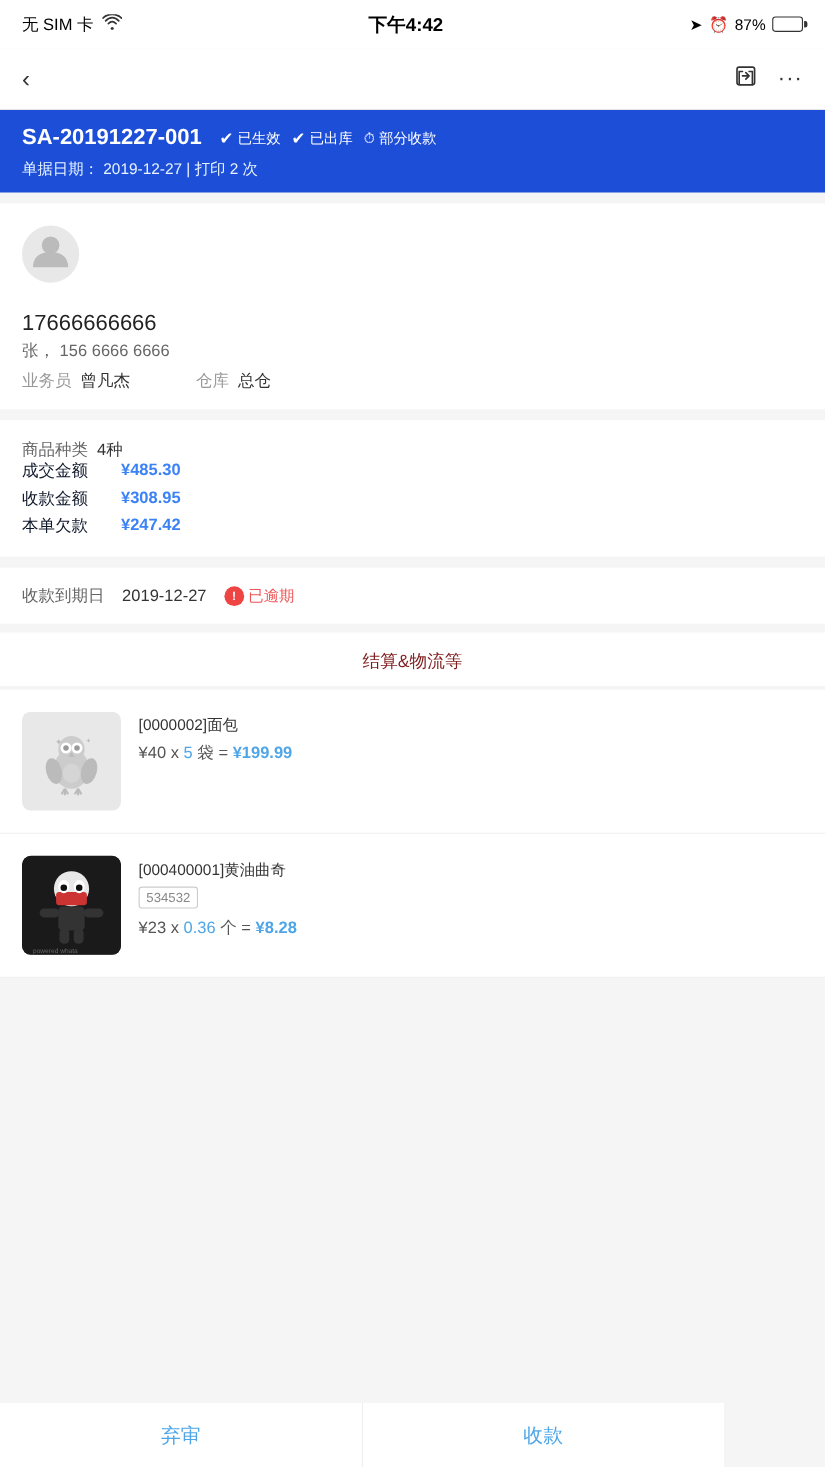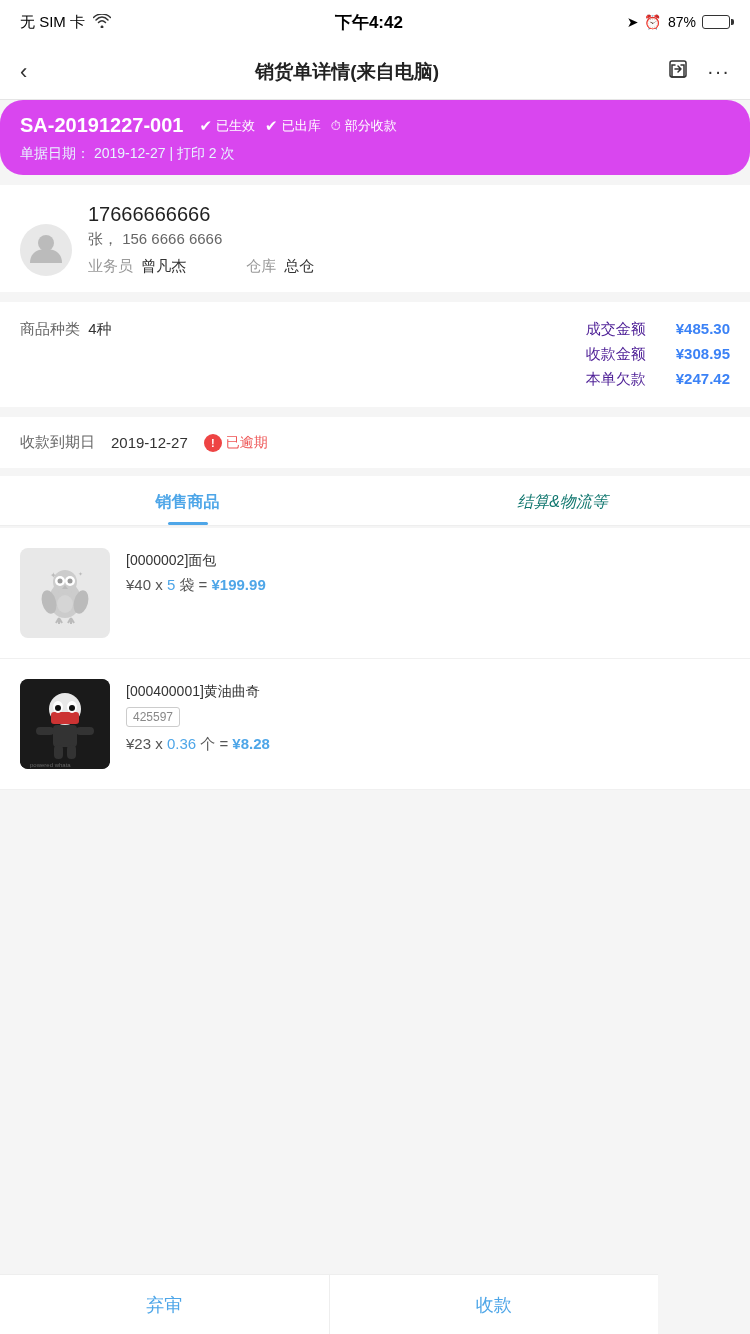--- a/index.html
+++ b/index.html
@@ -57,23 +57,22 @@
       font-size: 19px;
       font-weight: 600;
       color: #222;
     }
     .nav-actions { display: flex; align-items: center; gap: 18px; }
     .nav-share { font-size: 20px; color: #333; cursor: pointer; }
     .nav-more { font-size: 20px; color: #333; cursor: pointer; letter-spacing: 1px; }
 
     
     .header-banner {
-      background: #d946ef;
+      background: #1d4ed8;
       padding: 14px 20px 12px;
-      border-radius: 23px;
     }
     .banner-row1 {
       display: flex;
       align-items: center;
       gap: 16px;
       margin-bottom: 8px;
     }
     .banner-order-id {
       font-size: 20px;
       font-weight: 700;
@@ -87,22 +86,23 @@
     .badge-check { font-size: 15px; }
     .badge-clock { font-size: 13px; }
     .banner-row2 { font-size: 14px; color: #e8f4ff; }
 
     
     .customer-section {
       background: #fff;
       padding: 18px 20px 16px;
       margin-top: 10px;
       display: flex;
-      align-items: flex-end;
-      gap: 16px;
+      align-items: flex-start;
+      gap: 26px;
+      flex-direction: column;
     }
     .customer-avatar {
       width: 52px; height: 52px; border-radius: 50%;
       background: #e8e8e8; display: flex; align-items: center; justify-content: center;
       flex-shrink: 0; margin-top: 2px;
     }
     .avatar-icon { font-size: 30px; color: #999; }
     .customer-info { flex: 1; }
     .customer-name { font-size: 20px; font-weight: 500; color: #222; margin-bottom: 4px; }
     .customer-phone { font-size: 15px; color: #666; margin-bottom: 8px; }
@@ -110,28 +110,29 @@
     .meta-label { color: #999; margin-right: 4px; }
     .meta-value { color: #333; }
 
     
     .summary-section {
       background: #fff;
       padding: 18px 20px;
       margin-top: 10px;
       display: flex;
       align-items: flex-start;
-      justify-content: space-between;
+      justify-content: flex-start;
+      flex-direction: column;
     }
     .summary-left { font-size: 15px; color: #666; }
     .summary-label { margin-right: 4px; }
     .summary-count { font-size: 15px; color: #333; font-weight: 500; }
     .summary-right { display: flex; flex-direction: column; gap: 6px; align-items: flex-end; }
     .summary-row { display: flex; justify-content: space-between; gap: 30px; font-size: 15px; }
-    .summary-row-label { color: #4c1d95; }
+    .summary-row-label { color: #0f172a; }
     .summary-row-value { color: #3b82f6; font-weight: 700; }
 
     
     .due-section {
       background: #fff;
       padding: 16px 20px;
       margin-top: 10px;
       display: flex;
       align-items: center;
       gap: 8px;
@@ -156,21 +157,21 @@
       background: #fff;
       margin-top: 8px;
       border-bottom: 1px solid #eee;
     }
     .tabs { display: flex; }
     .tab {
       flex: 1; text-align: center; padding: 16px 0 12px;
       font-size: 16px; cursor: pointer; position: relative;
     }
     .tab.active { color: #4ea6e8; font-weight: 600; }
-    .tab.inactive { color: #0f766e; font-style: italic; }
+    .tab.inactive { color: #7f1d1d; }
     .tab.active::after {
       content: ''; position: absolute; bottom: 0; left: 50%; transform: translateX(-50%);
       width: 40px; height: 3px; background: #4ea6e8; border-radius: 2px;
     }
 
     
     .product-list { background: #fff; margin-top: 2px; }
     .product-item {
       display: flex; align-items: flex-start; gap: 16px;
       padding: 20px 20px; border-bottom: 1px solid #f0f0f0;
@@ -234,21 +235,20 @@
   <div class="status-right">
     <span>➤</span>
     <span>⏰</span>
     <span>87%</span>
     <span class="battery-icon"><span class="battery-fill"></span></span>
   </div>
 </div>
 
 <div class="nav-bar">
   <span class="nav-back">‹</span>
-  <span class="nav-title">销货单详情(来自电脑)</span>
   <div class="nav-actions">
     <span class="nav-share">
       <svg width="22" height="22" viewBox="0 0 22 22" fill="none">
         <rect x="3" y="3" width="16" height="16" rx="2" stroke="#333" stroke-width="1.5"></rect>
         <path d="M8 11 L14 11 M14 11 L11 8 M14 11 L11 14" stroke="#333" stroke-width="1.5" stroke-linecap="round"></path>
         <path d="M8 7 L5 7 L5 19 L17 19 L17 7 L14 7" stroke="#333" stroke-width="1.5" stroke-linecap="round"></path>
       </svg>
     </span>
     <span class="nav-more">···</span>
   </div>
@@ -332,23 +332,20 @@
   <span class="due-label">收款到期日</span>
   <span class="due-date">2019-12-27</span>
   <span class="overdue-badge">
     <span class="overdue-dot">!</span>
     <span>已逾期</span>
   </span>
 </div>
 
 <div class="tabs-section">
   <div class="tabs">
-    <div class="tab active">
-      <span>销售商品</span>
-    </div>
     <div class="tab inactive">
       <span>结算&amp;物流等</span>
     </div>
   </div>
 </div>
 
 <div class="product-list">
 
   <div class="product-item">
     <div class="product-img">
@@ -421,21 +418,21 @@
         <rect x="34" y="66" width="9" height="14" rx="4" fill="#333"></rect>
         <rect x="47" y="66" width="9" height="14" rx="4" fill="#333"></rect>
 
         <text x="10" y="88" font-size="6" fill="#666" font-family="sans-serif">powered whata</text>
       </svg>
     </div>
     <div class="product-details">
       <div class="product-name">
         <span>[000400001]</span><span>黄油曲奇</span>
       </div>
-      <div class="product-tag">425597</div>
+      <div class="product-tag">534532</div>
       <div class="product-price">
         <span>¥23</span>
         <span> x </span>
         <span class="qty">0.36</span>
         <span>个</span>
         <span> = </span>
         <span class="total">¥8.28</span>
       </div>
     </div>
   </div>

